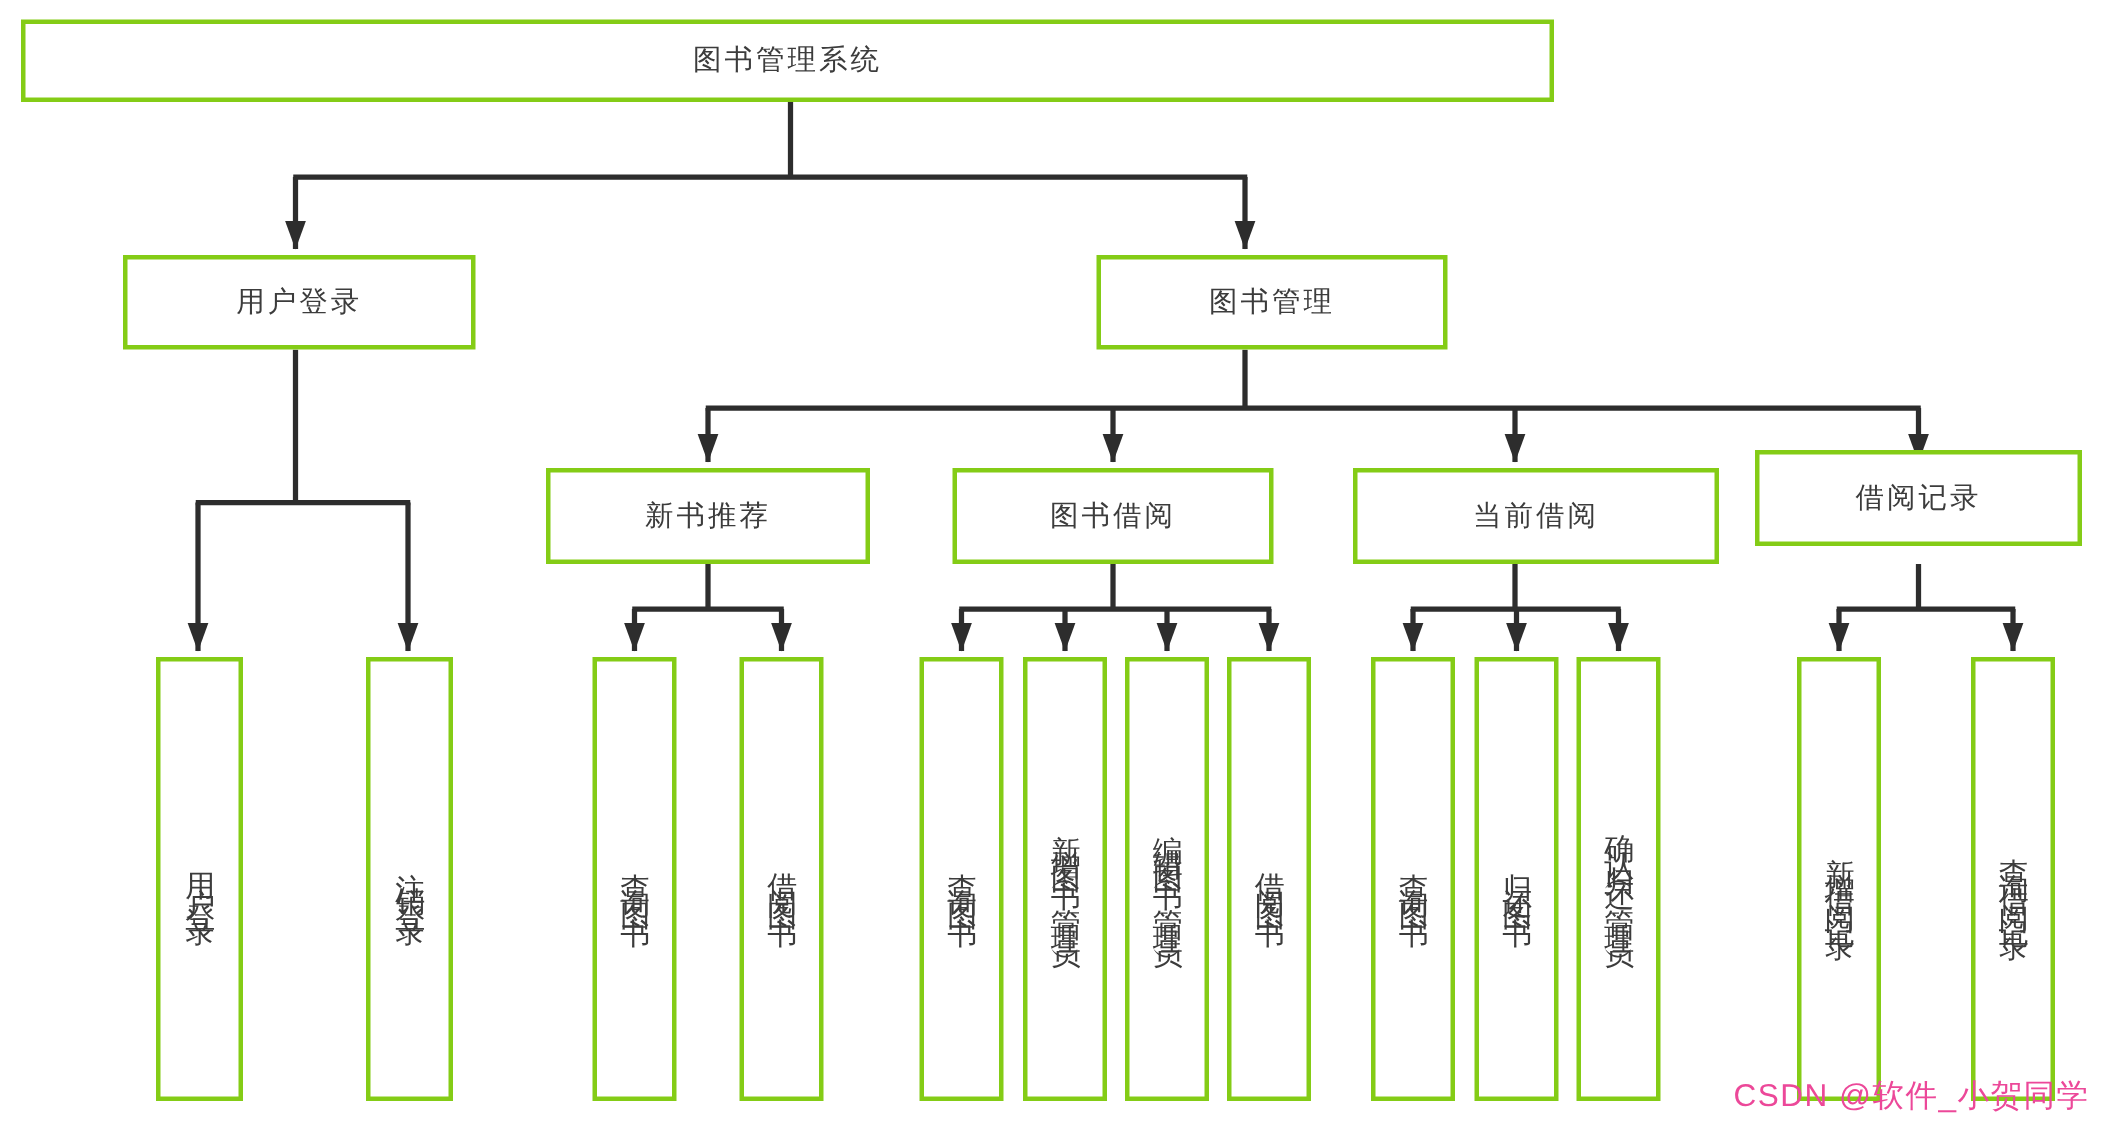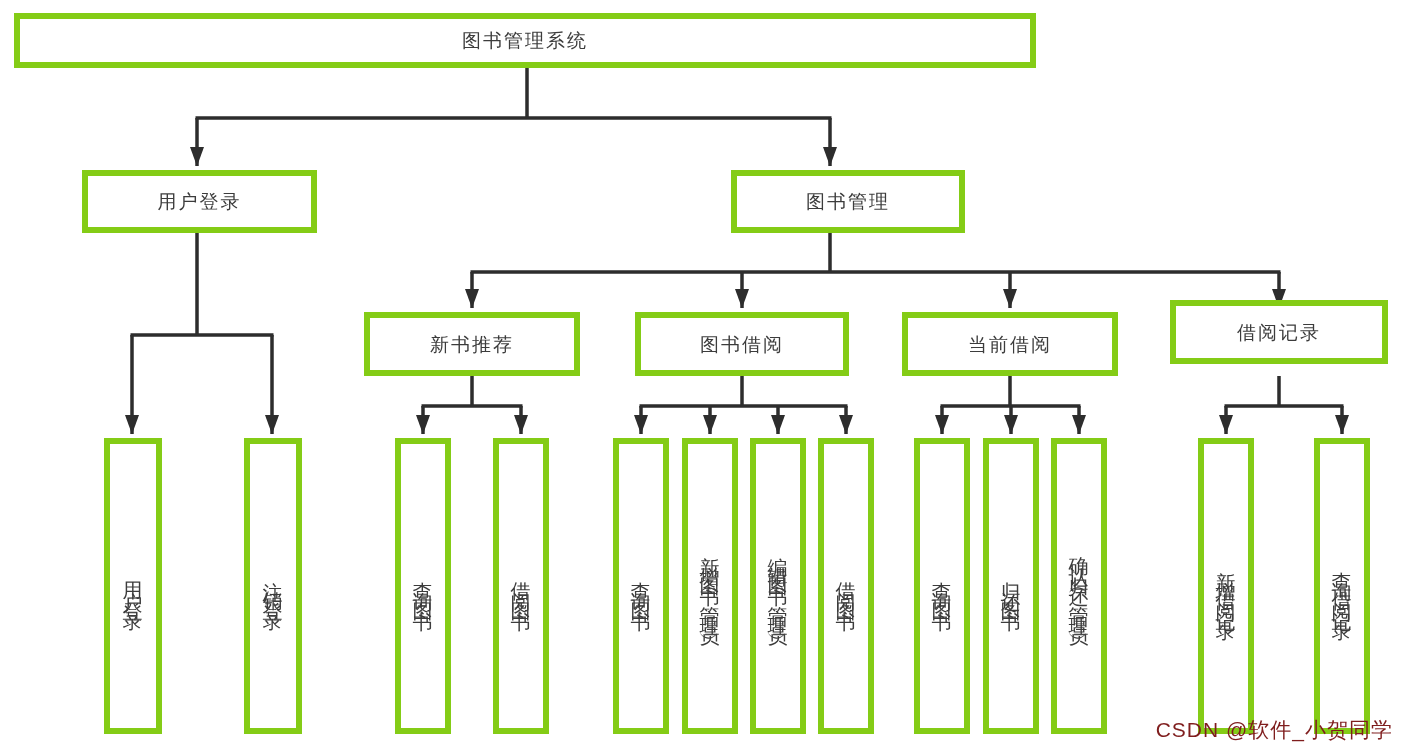--- a/index.html
+++ b/index.html
@@ -19,21 +19,21 @@
     position: absolute;
     left: 0;
     top: 0;
     width: 1405px;
     height: 747px;
     pointer-events: none;
   }
   .box {
     position: absolute;
     box-sizing: border-box;
-    border: 6px solid #84cc16;
+    border: 3px solid #84cc16;
     background: #ffffff;
     color: #3c3c3c;
     display: flex;
     align-items: center;
     justify-content: center;
     text-align: center;
   }
   .box.h {
     font-size: 19px;
     letter-spacing: 2px;
@@ -47,21 +47,21 @@
     writing-mode: vertical-rl;
     text-orientation: mixed;
     letter-spacing: 10px;
     max-height: 284px;
   }
   #watermark {
     position: absolute;
     right: 12px;
     bottom: 3px;
     font-size: 21px;
-    color: #7f1d1d;
+    color: #ec4899;
     letter-spacing: 1px;
     white-space: nowrap;
   }
 </style>
 </head>
 <body>
 
 <div id="stage">
 
   <svg id="connectors" viewBox="0 0 1405 747" xmlns="http://www.w3.org/2000/svg">
@@ -107,21 +107,21 @@
     </g>
   </svg>
 
   <div class="box h" style="left:14px;top:13px;width:1022px;height:55px">图书管理系统</div>
 
   <div class="box h" style="left:82px;top:170px;width:235px;height:63px">用户登录</div>
   <div class="box h" style="left:731px;top:170px;width:234px;height:63px">图书管理</div>
 
   <div class="box h" style="left:635px;top:312px;width:214px;height:64px">图书借阅</div>
   <div class="box h" style="left:364px;top:312px;width:216px;height:64px">新书推荐</div>
-  <div class="box h" style="left:902px;top:312px;width:216px;height:64px">当前借阅</div>
+  <div class="box h" style="left:902px;top:312px;width:244px;height:64px">当前借阅</div>
   <div class="box h" style="left:1170px;top:300px;width:218px;height:64px">借阅记录</div>
 
   <div class="box v" style="left:104px;top:438px;width:58px;height:296px">
     <span class="vtext">用户登录</span>
   </div>
   <div class="box v" style="left:244px;top:438px;width:58px;height:296px">
     <span class="vtext">注销登录</span>
   </div>
 
   <div class="box v" style="left:395px;top:438px;width:56px;height:296px">

